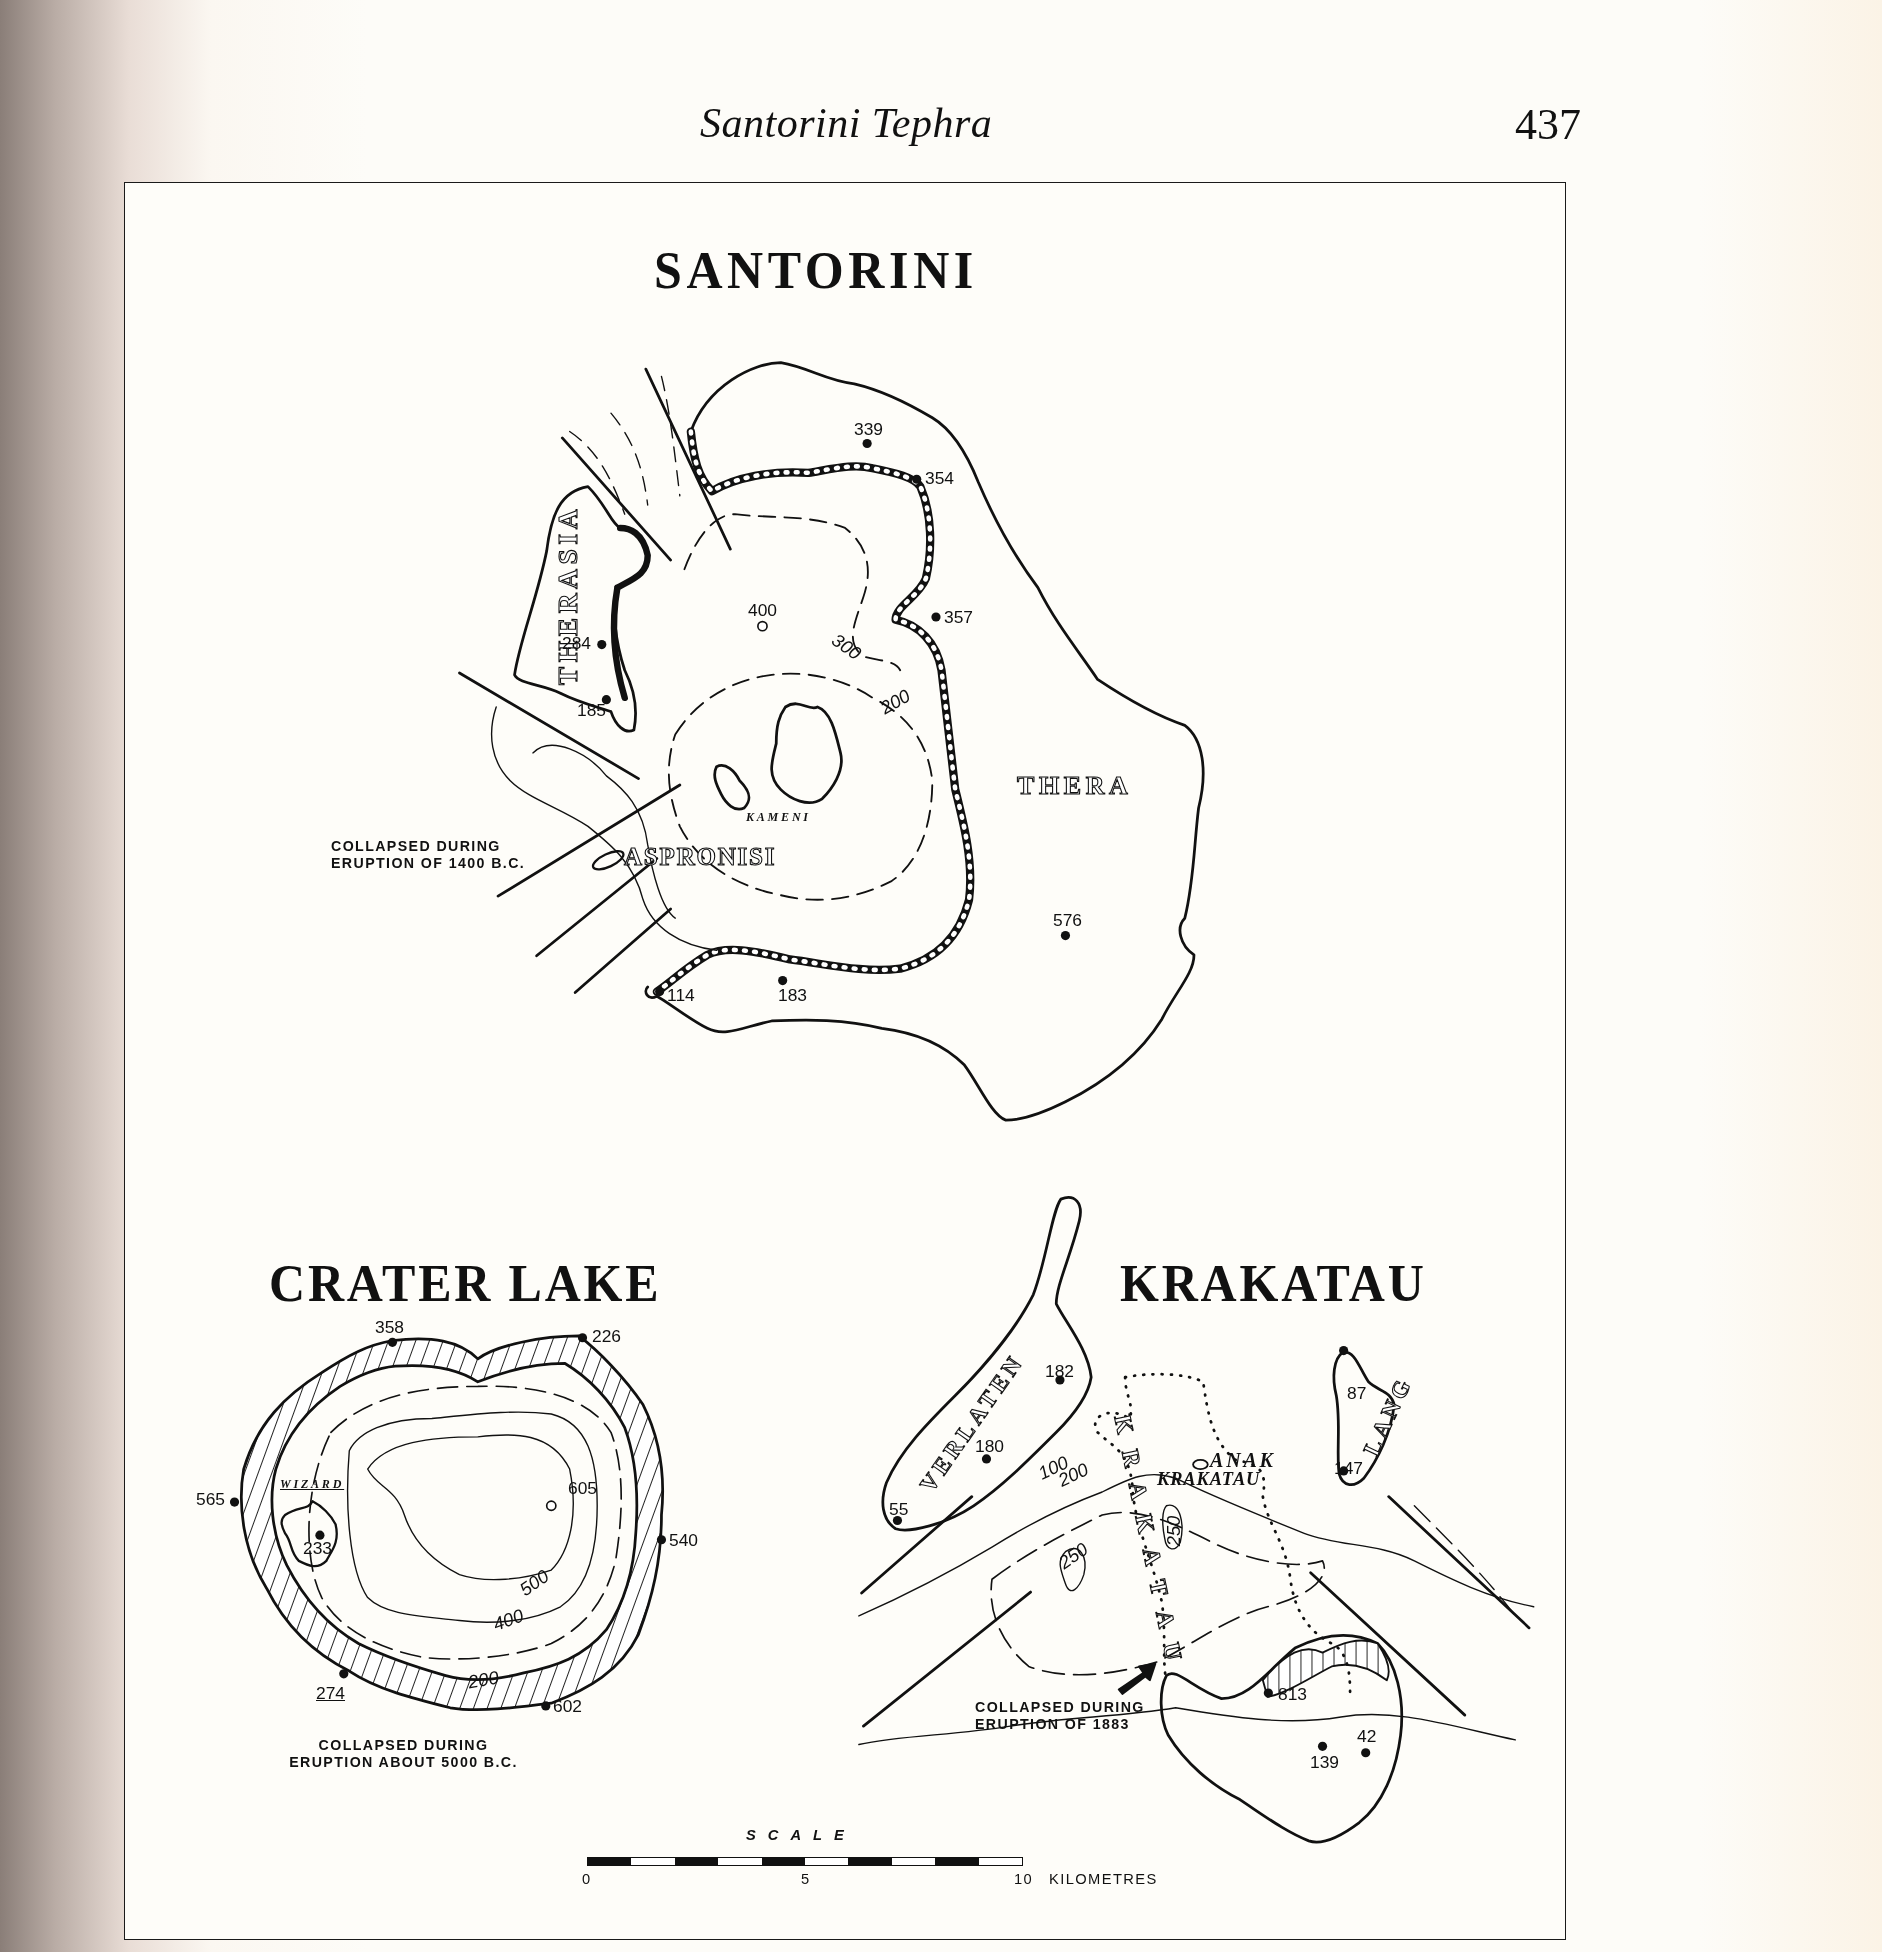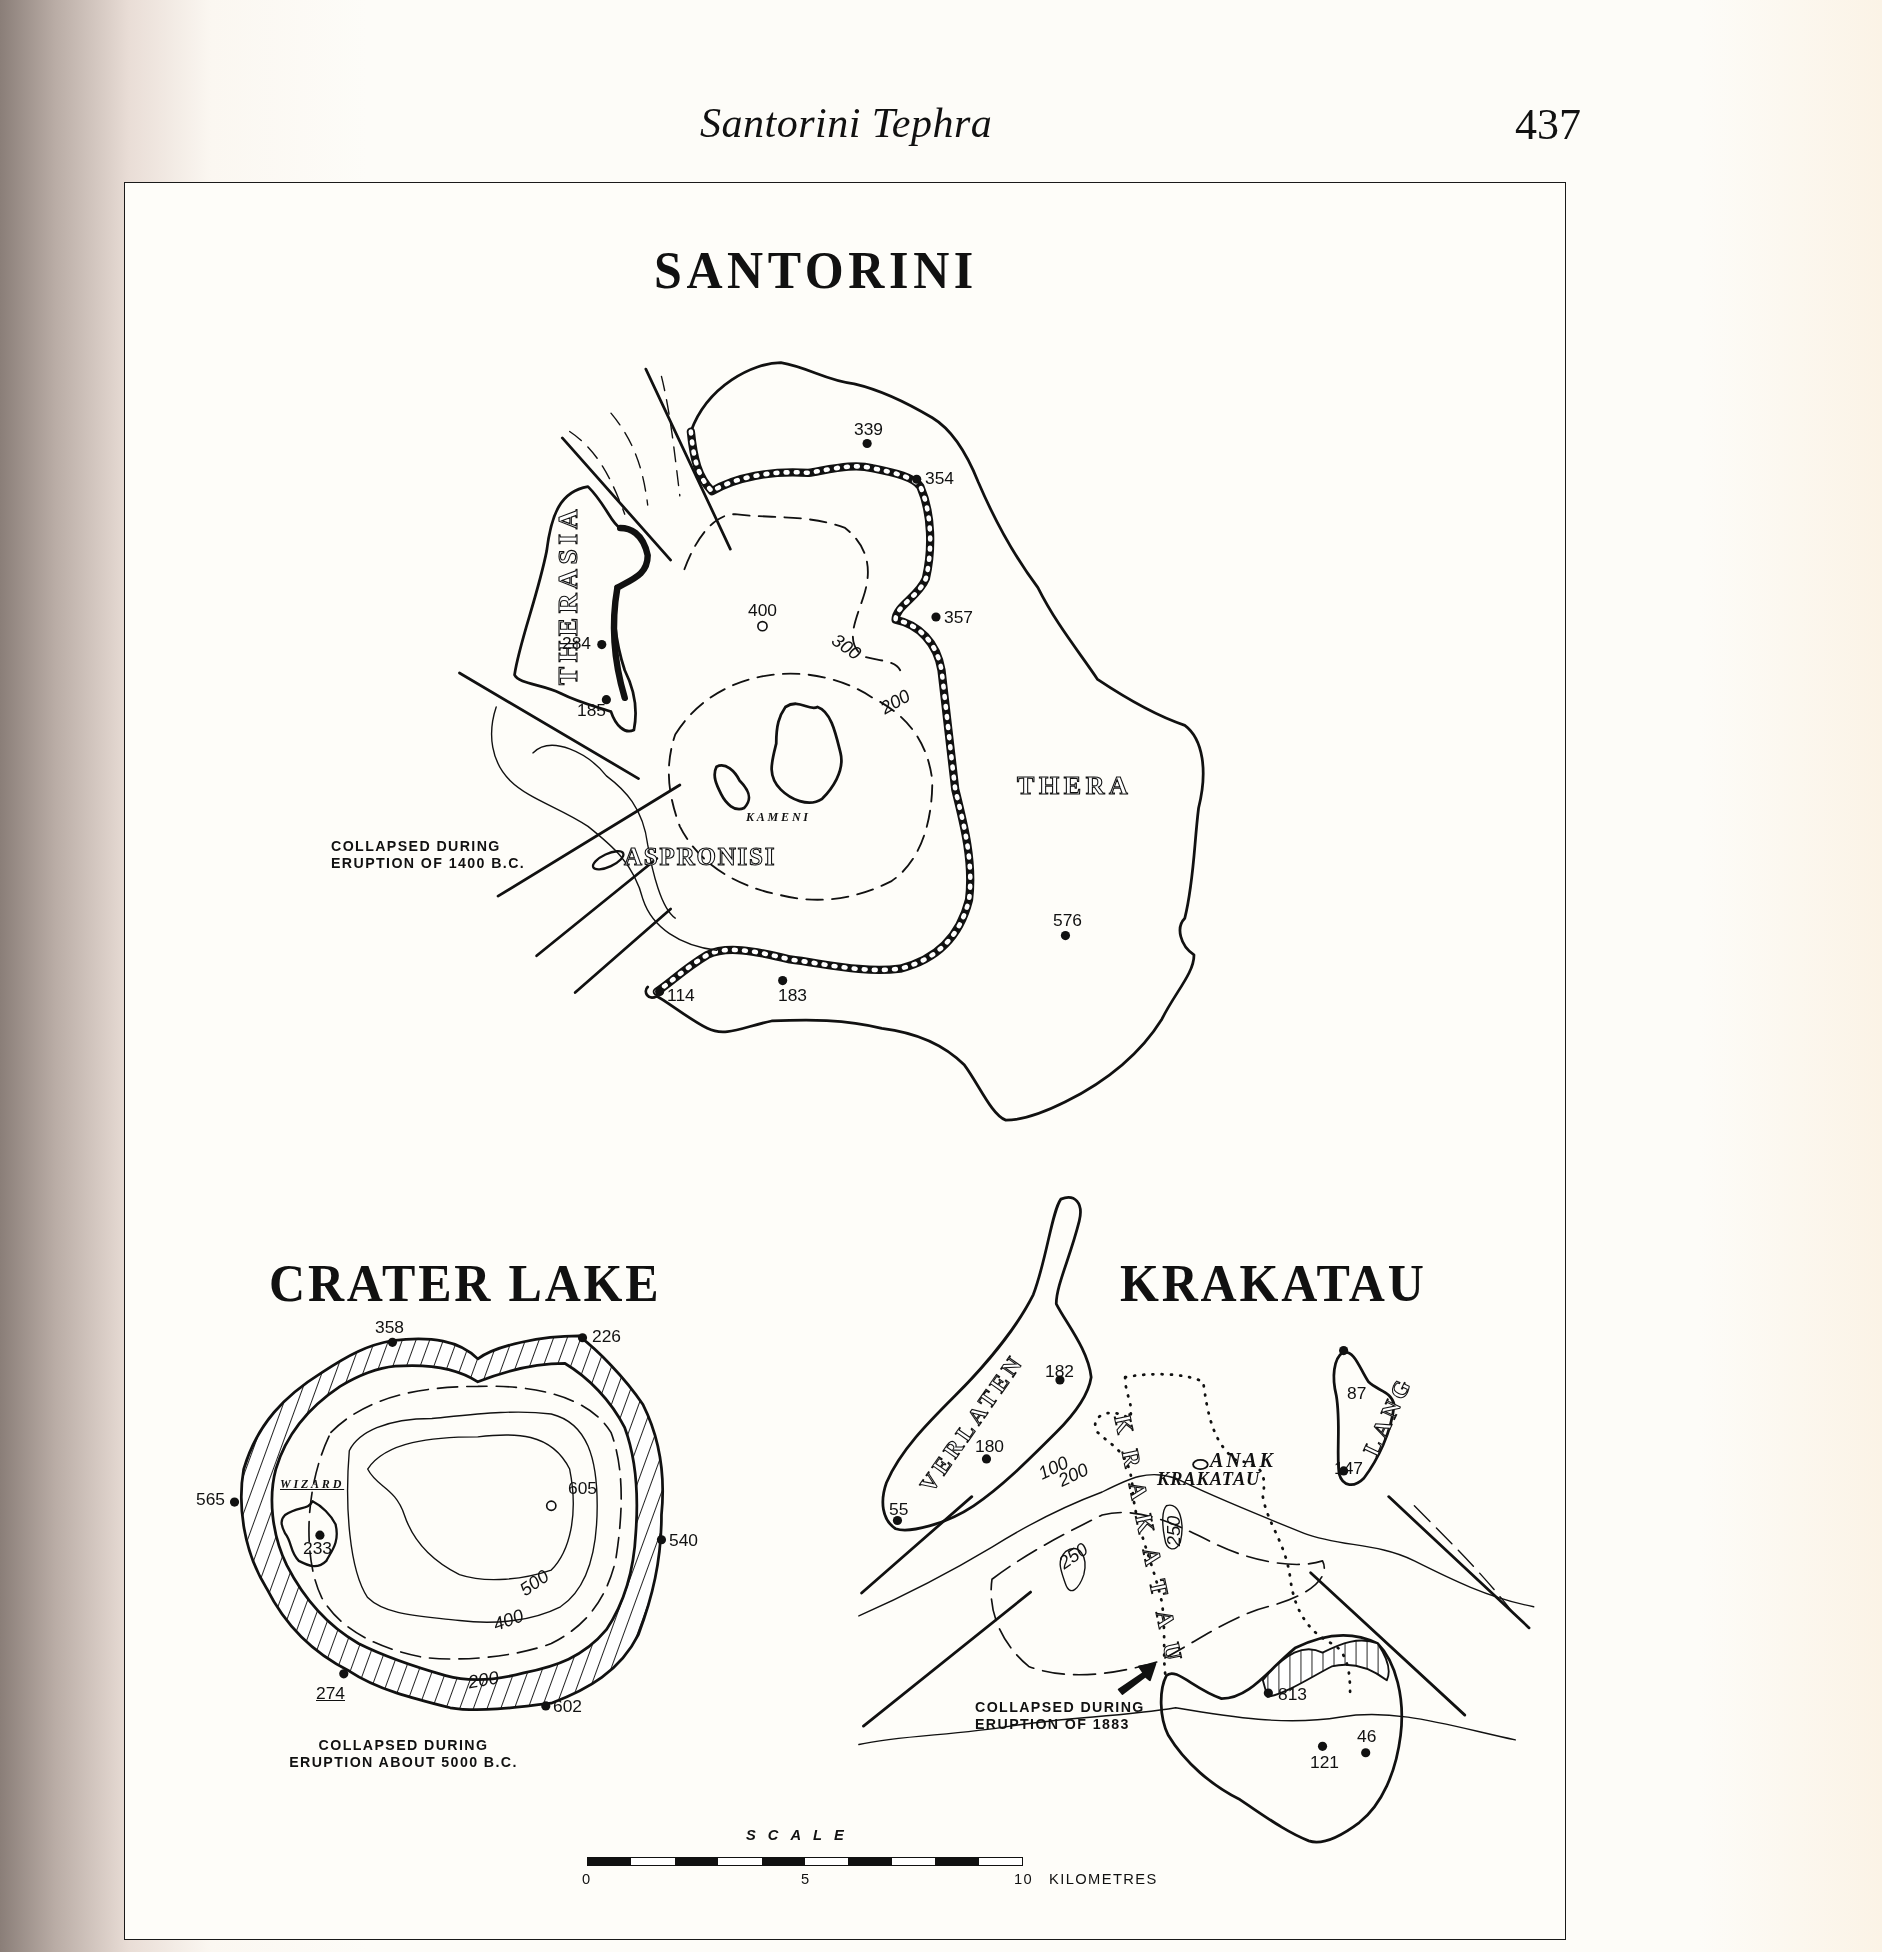--- a/index.html
+++ b/index.html
@@ -203,22 +203,22 @@
 <div class="place" style="left:1346px;top:1403px;font-size:23px;transform:rotate(-65deg);">LANG</div>
 <div class="place-it" style="left:1210px;top:1449px;font-size:20px;text-align:right;">ANAK</div>
 <div class="place-it" style="left:1157px;top:1469px;font-size:18.4px;letter-spacing:0.9px;">KRAKATAU</div>
 <div class="place" style="left:918px;top:1653px;font-size:24px;letter-spacing:5.5px;transform:rotate(78deg);width:514px;">K R A K A T A U</div>
 <div class="lbl" style="left:1045px;top:1363px;">182</div>
 <div class="lbl" style="left:975px;top:1438px;">180</div>
 <div class="lbl" style="left:889px;top:1501px;">55</div>
 <div class="lbl" style="left:1347px;top:1385px;">87</div>
 <div class="lbl" style="left:1334px;top:1460px;">147</div>
 <div class="lbl" style="left:1278px;top:1686px;">813</div>
-<div class="lbl" style="left:1357px;top:1728px;">46</div>
-<div class="lbl" style="left:1310px;top:1754px;">121</div>
+<div class="lbl" style="left:1357px;top:1728px;">42</div>
+<div class="lbl" style="left:1310px;top:1754px;">139</div>
 <div class="contour" style="left:1038px;top:1457px;transform:rotate(-25deg);">100</div>
 <div class="contour" style="left:1058px;top:1464px;transform:rotate(-25deg);">200</div>
 <div class="contour" style="left:1058px;top:1545px;transform:rotate(-35deg);">250</div>
 <div class="contour" style="left:1159px;top:1520px;transform:rotate(-90deg);">250</div>
 <div class="note" style="left:975px;top:1699px;">
   <div>COLLAPSED DURING</div>
   <div>ERUPTION OF 1883</div>
 </div>
 
 <div class="scale-title">SCALE</div>

